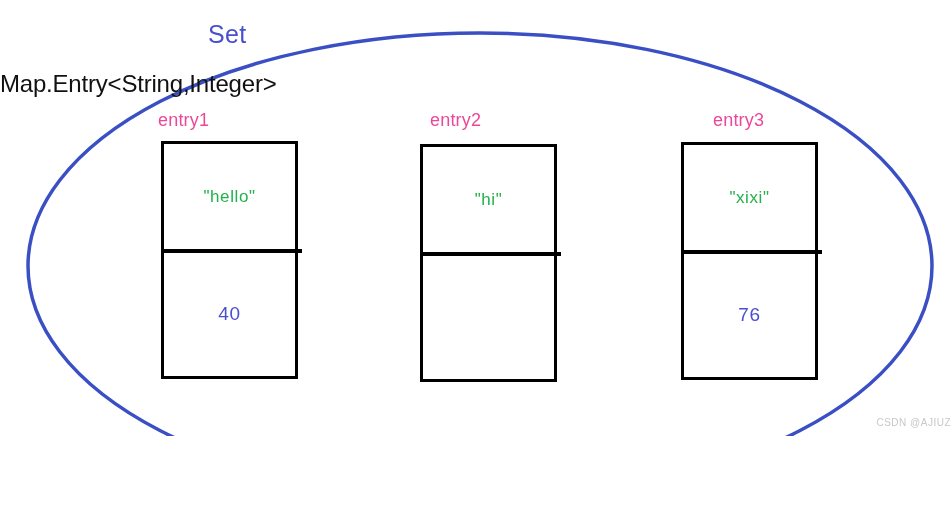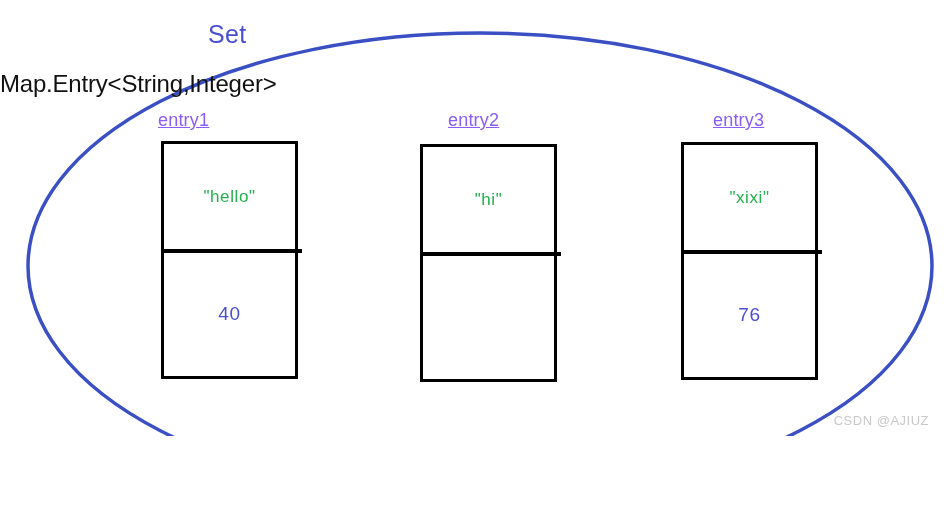--- a/index.html
+++ b/index.html
@@ -51,26 +51,25 @@
   }
   .entry-group.g0 { left: 161px; }
   .entry-group.g1 { left: 420px; }
   .entry-group.g2 { left: 681px; }
 
   .entry-label {
     position: absolute;
     top: 0px;
     left: -3px;
     font-size: 18px;
-    color: #8b5cf6;
+    color: #ec4899;
     white-space: nowrap;
     letter-spacing: 0.2px;
-    text-decoration: underline;
   }
-  .entry-group.g1 .entry-label { left: 28px; }
+  .entry-group.g1 .entry-label { left: 10px; }
   .entry-group.g2 .entry-label { left: 32px; }
 
   .entry-box {
     position: absolute;
     top: 31px;
     left: 0;
     width: 131px;
     height: 232px;
     border: 3px solid #000000;
     box-sizing: content-box;
@@ -110,23 +109,23 @@
     white-space: nowrap;
   }
   .value-text {
     font-size: 19px;
     color: #4a4fd0;
     letter-spacing: 0.6px;
     white-space: nowrap;
   }
   .watermark {
     position: absolute;
-    right: 22px;
+    right: 0;
     bottom: 8px;
-    font-size: 13px;
+    font-size: 10px;
     color: #c8c8c8;
     letter-spacing: 0.5px;
     white-space: nowrap;
   }
 </style>
 </head>
 <body>
 
 <div id="canvas">
 

